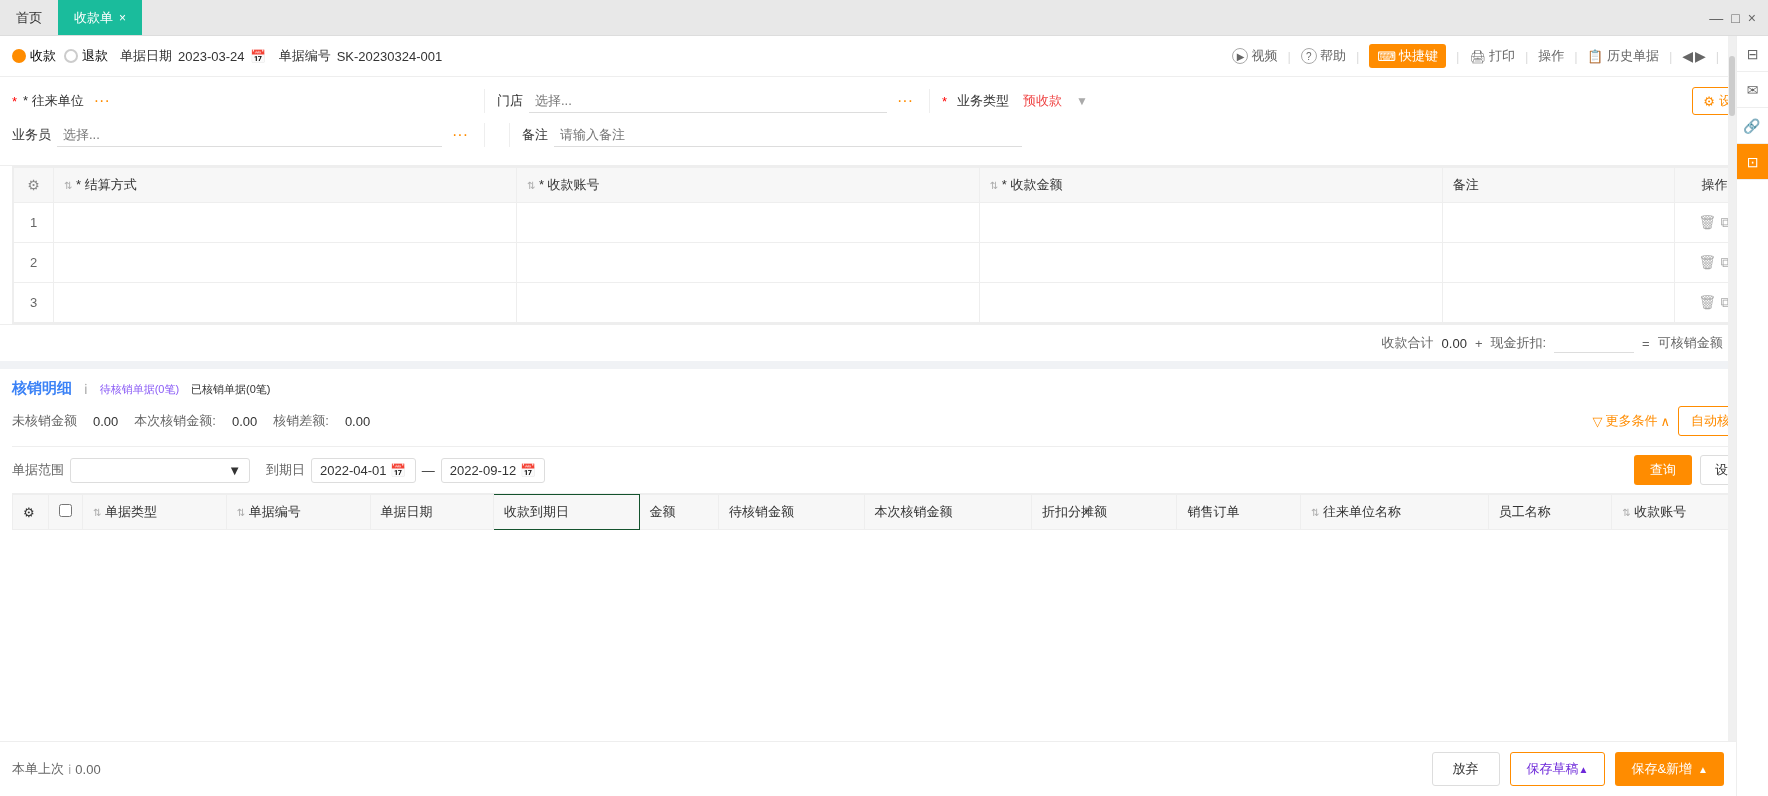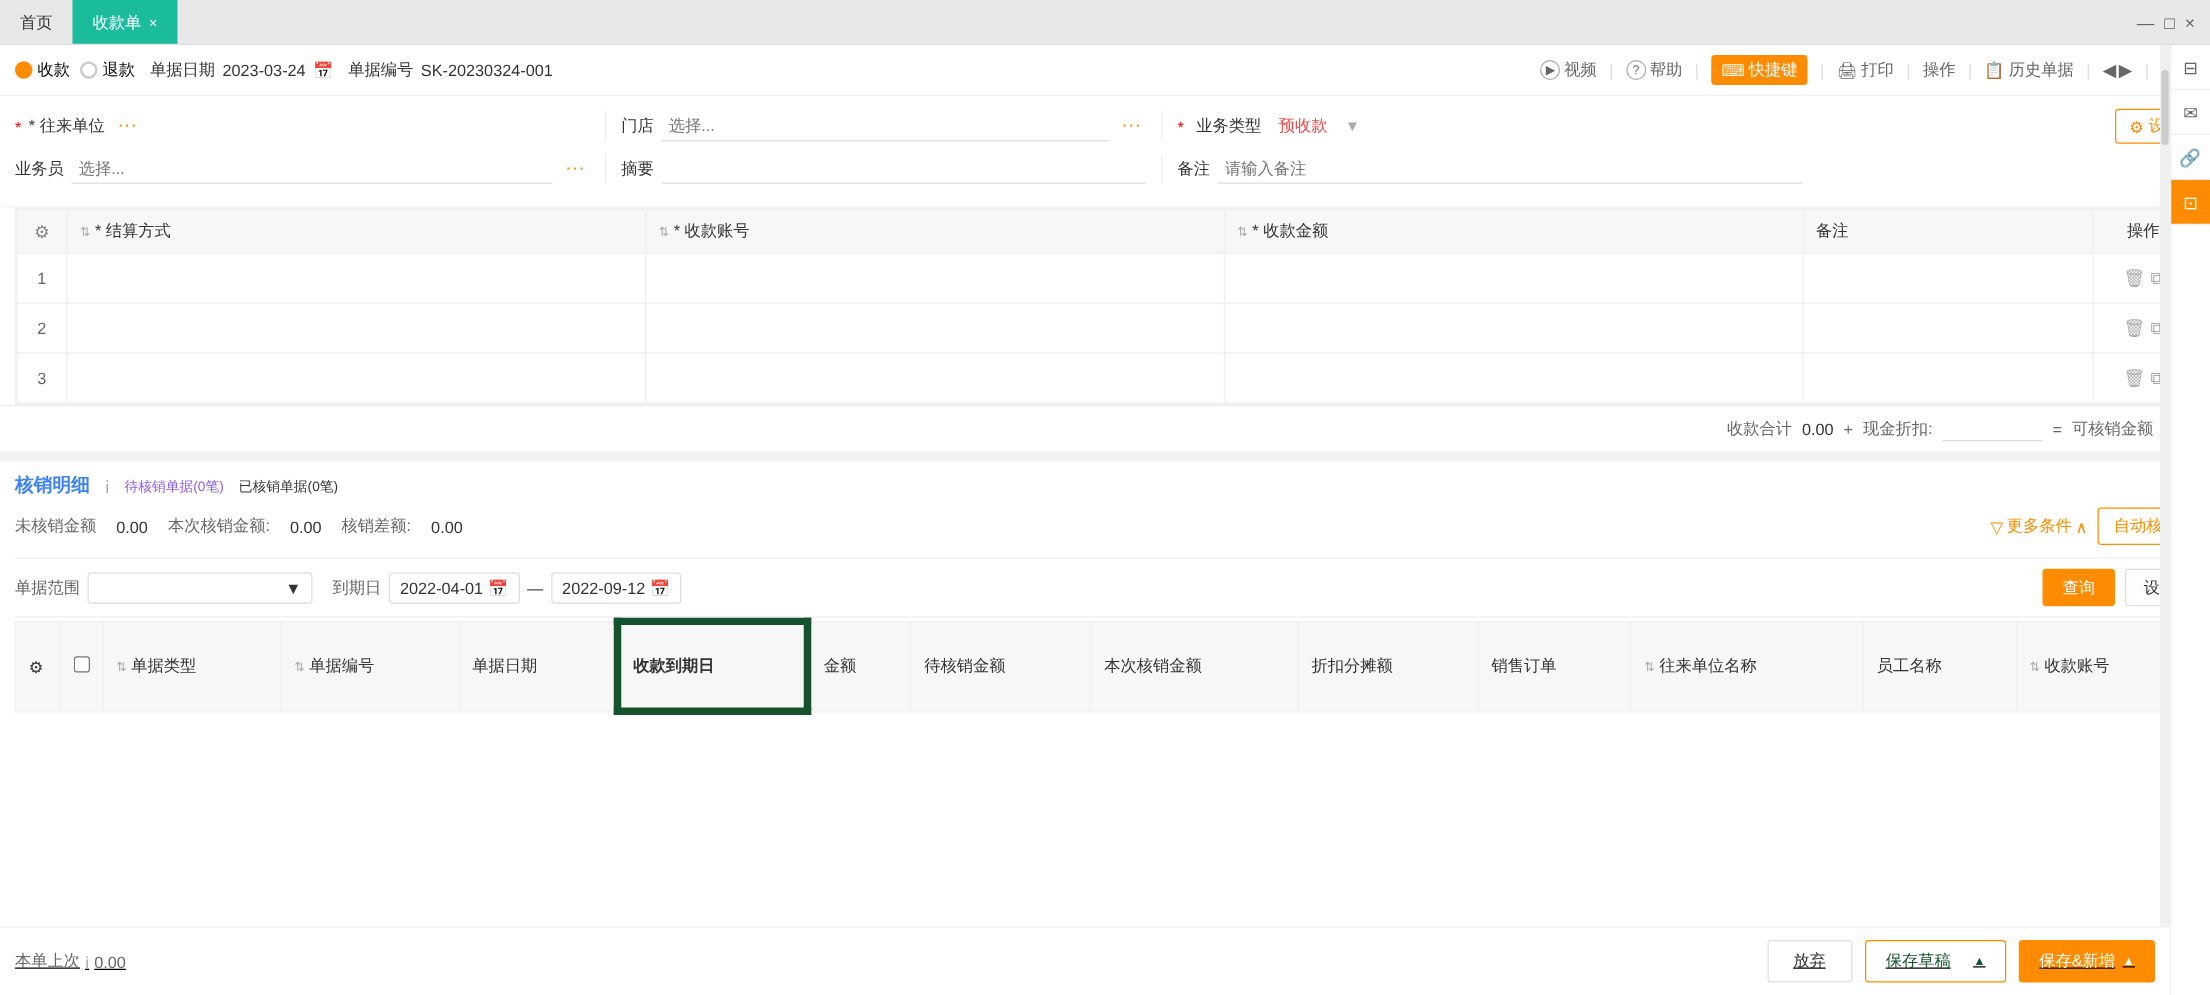--- a/index.html
+++ b/index.html
@@ -146,32 +146,31 @@
     
     .data-table-header { background: #f7f7f7; }
     .data-table-header th { font-weight: normal; color: #333; }
     .sort-icon { color: #aaa; font-size: 10px; }
 
     
     .footer-bar {
       display: flex; align-items: center; padding: 10px 12px;
       background: white; border-top: 1px solid #eee;
       margin-top: auto;
-      text-decoration: underline;
     }
     .footer-info { display: flex; align-items: center; gap: 4px; color: #666; }
     .footer-actions { margin-left: auto; display: flex; gap: 10px; }
     .btn-abandon {
       background: white; border: 1px solid #ddd; color: #333;
       padding: 7px 20px; border-radius: 3px; cursor: pointer; font-size: 13px;
     }
     .btn-save-draft {
-      background: white; border: 1px solid #ff8c00; color: #14532d;
+      background: white; border: 1px solid #ff8c00; color: #6d28d9;
       padding: 7px 16px; border-radius: 3px; cursor: pointer; font-size: 13px;
-      display: flex; align-items: center; gap: 18px;
+      display: flex; align-items: center; gap: 0;
     }
     .btn-save-new {
       background: #ff8c00; border: none; color: white;
       padding: 7px 16px; border-radius: 3px; cursor: pointer; font-size: 13px;
       display: flex; align-items: center; gap: 6px;
     }
     .btn-arrow { font-size: 10px; }
 
     
     .right-panel {
@@ -307,24 +306,20 @@
         </button>
       </div>
     </div>
     <div class="form-row">
       <div class="form-field" style="max-width:460px">
         <span class="field-label" style="min-width:auto">业务员</span>
         <input class="field-input" type="text" placeholder="选择..." style="">
         <span class="more-btn">···</span>
       </div>
       <div class="field-divider"></div>
-      <div class="form-field" style="max-width:420px">
-        <span class="field-label" style="min-width:auto">摘要</span>
-        <input class="field-input" type="text" style="">
-      </div>
       <div class="field-divider"></div>
       <div class="form-field" style="max-width:500px">
         <span class="field-label" style="min-width:auto">备注</span>
         <input class="field-input" type="text" placeholder="请输入备注" style="">
       </div>
     </div>
   </div>
 
   <div class="table-area">
     <div class="table-container">
@@ -486,21 +481,21 @@
               <span class="sort-icon">⇅</span>
               <span>单据类型</span>
             </th>
             <th style="padding:8px 10px; font-weight:normal; border:1px solid #eee; white-space:nowrap;">
               <span class="sort-icon">⇅</span>
               <span>单据编号</span>
             </th>
             <th style="padding:8px 10px; font-weight:normal; border:1px solid #eee; white-space:nowrap;">
               <span>单据日期</span>
             </th>
-            <th style="padding:24px 10px; font-weight:bold; border:6px solid #14532d; white-space:nowrap;">
+            <th style="padding:8px 10px; font-weight:normal; border:1px solid #14532d; white-space:nowrap;">
               <span>收款到期日</span>
             </th>
             <th style="padding:8px 10px; font-weight:normal; border:1px solid #eee; white-space:nowrap;">
               <span>金额</span>
             </th>
             <th style="padding:8px 10px; font-weight:normal; border:1px solid #eee; white-space:nowrap;">
               <span>待核销金额</span>
             </th>
             <th style="padding:8px 10px; font-weight:normal; border:1px solid #eee; white-space:nowrap;">
               <span>本次核销金额</span>

